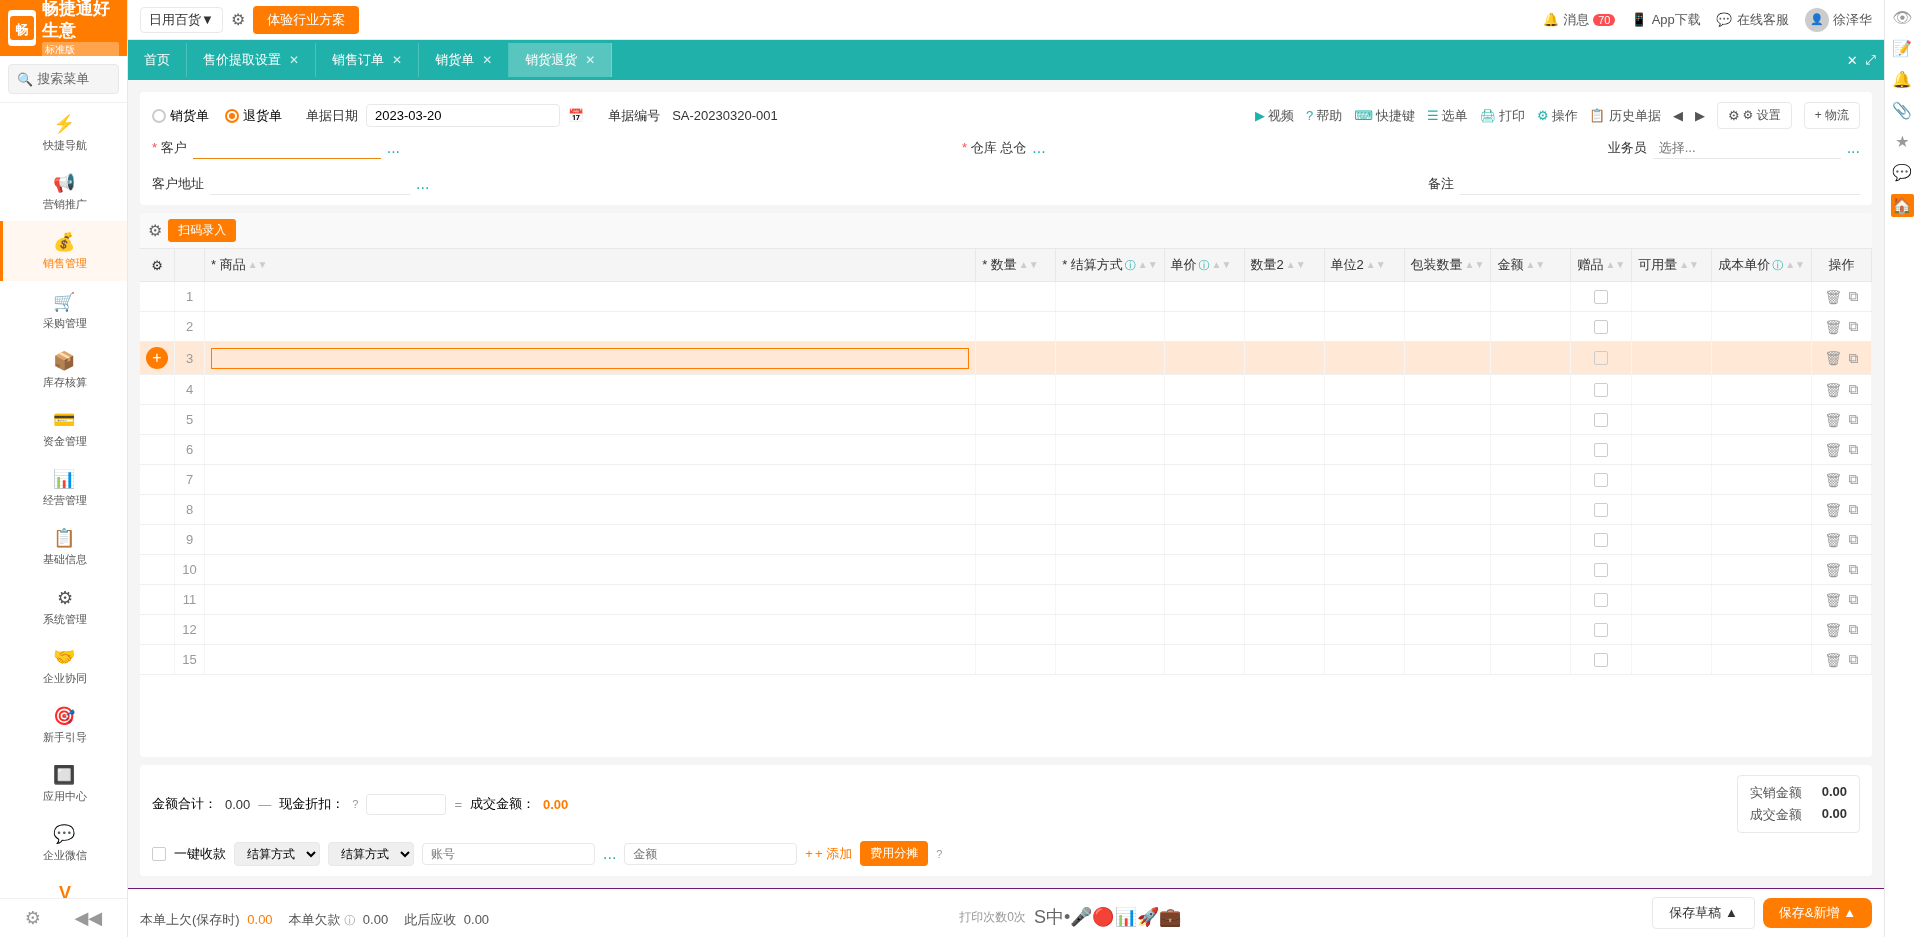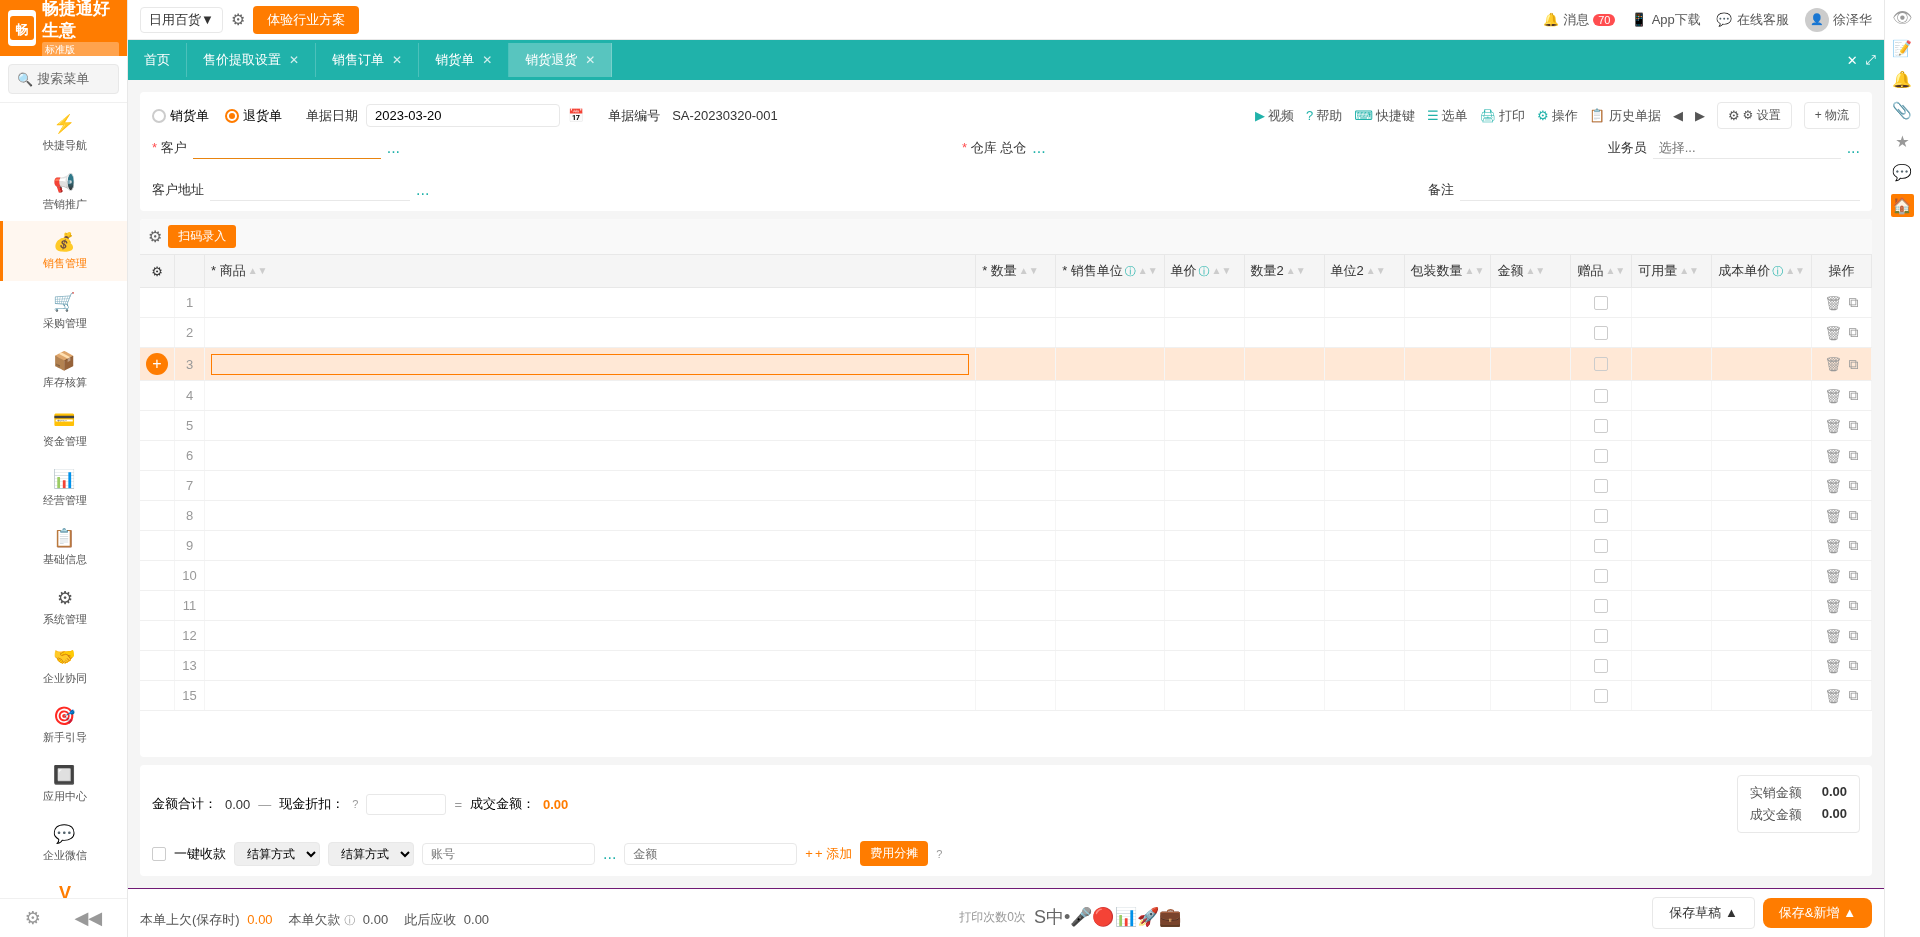--- a/index.html
+++ b/index.html
@@ -331,21 +331,21 @@
             <button class="form-settings-btn">
               <span>⚙</span>
               <span style="color:#555;font-size:12px;">⚙ 设置</span>
             </button>
             <button class="form-add-btn">
               <span style="color:#555;font-size:12px;">+ 物流</span>
             </button>
           </div>
         </div>
 
-        <div class="form-fields" style="margin-bottom:20px;">
+        <div class="form-fields" style="margin-bottom:14px;">
           <div class="form-field">
             <label><span class="required-star">*</span> <span>客户</span></label>
             <input class="form-input" type="text" style="min-width: 180px; border-bottom: 1px solid rgb(232, 132, 15);">
             <span class="form-dots">...</span>
           </div>
           <div style="flex:1;"></div>
           <div class="form-field">
             <label><span class="required-star">*</span> <span>仓库</span> <span>总仓</span></label>
             <span class="form-dots">...</span>
           </div>
@@ -389,21 +389,21 @@
                     </div>
                 </th>
                 <th class="col-qty">
                   <div class="th-sort">
                       <span>* 数量</span>
                       <span class="sort-icon">▲▼</span>
                     </div>
                 </th>
                 <th class="col-unit">
                   <div class="th-sort">
-                      <span>* 销售单位</span>
+                      <span>* 结算方式</span>
                       <span class="info-icon">ⓘ</span>
                       <span class="sort-icon">▲▼</span>
                     </div>
                 </th>
                 <th class="col-price">
                   <div class="th-sort">
                       <span>单价</span>
                       <span class="info-icon">ⓘ</span>
                       <span class="sort-icon">▲▼</span>
                     </div>
@@ -732,45 +732,20 @@
                   <td>
                     <div class="row-actions">
                       <span class="row-action-btn">🗑</span>
                       <span class="row-action-btn">⧉</span>
                     </div>
                   </td>
                 </tr>
               <tr>
                   <td></td>
                   <td class="row-num">12</td>
-                  <td></td>
-                  <td></td>
-                  <td></td>
-                  <td></td>
-                  <td></td>
-                  <td></td>
-                  <td></td>
-                  <td></td>
-                  <td>
-                    <div class="checkbox-cell">
-                      <div class="custom-checkbox"></div>
-                    </div>
-                  </td>
-                  <td></td>
-                  <td></td>
-                  <td>
-                    <div class="row-actions">
-                      <span class="row-action-btn">🗑</span>
-                      <span class="row-action-btn">⧉</span>
-                    </div>
-                  </td>
-                </tr>
-              <tr>
-                  <td></td>
-                  <td class="row-num">13</td>
                   <td></td>
                   <td></td>
                   <td></td>
                   <td></td>
                   <td></td>
                   <td></td>
                   <td></td>
                   <td></td>
                   <td>
                     <div class="checkbox-cell">

